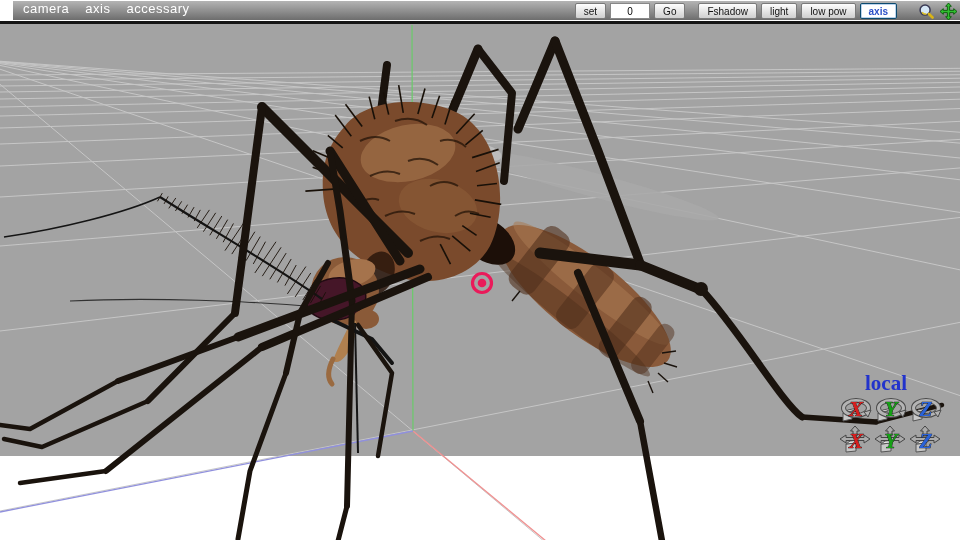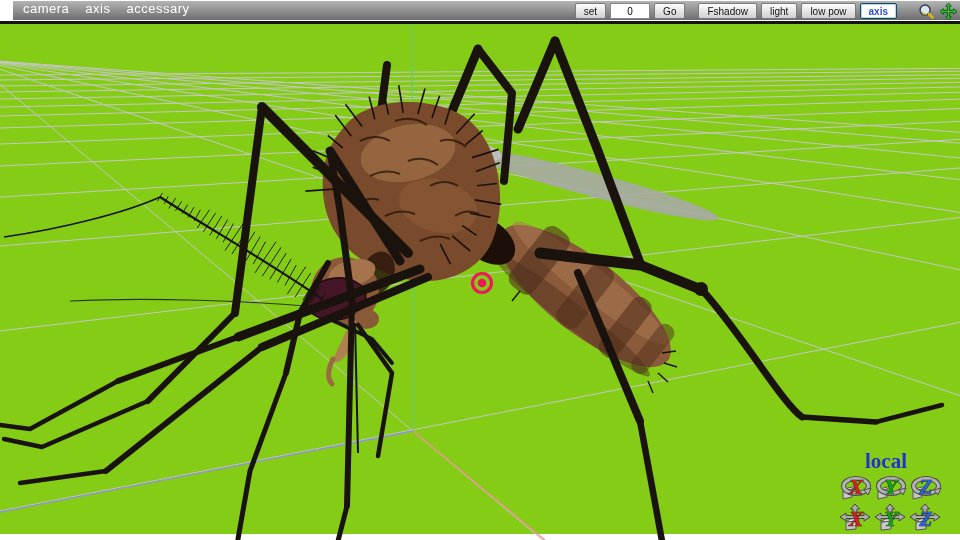--- a/index.html
+++ b/index.html
@@ -12,21 +12,21 @@
   .controls{position:absolute;right:3px;top:2px;display:flex;align-items:center;gap:4px;height:16px}
   .tbtn{height:16px;box-sizing:border-box;font-size:10px;line-height:13px;padding:0 8px;
         background:linear-gradient(#fefefe,#cfcfcf);border:1px solid #7a7a7a;border-radius:2px;color:#111;
         font-family:"Liberation Sans",sans-serif}
   .tinput{width:40px;height:16px;box-sizing:border-box;font-size:10px;text-align:center;border:1px solid #888;
           background:#fff;padding:0;font-family:"Liberation Sans",sans-serif}
   .tbtn.axis-on{background:#fff;border:1px solid #0c4a6e;box-shadow:0 0 0 1px #bcd4ee inset;color:#2b50c8;font-weight:bold}
   .gap-l{margin-left:9px}.gap-xl{margin-left:16px}
   .icon-btn{width:18px;height:18px;padding:0;border:none;background:transparent;display:flex;align-items:center;justify-content:center}
   
-  .viewport{position:relative;width:960px;height:510px;background:#84cc16}
+  .viewport{position:relative;width:960px;height:432px;background:#a3a3a3}
   svg.scene{display:block}
   
   .gizmo{position:absolute;right:18px;bottom:3px;width:112px}
   .gizmo-label{font-family:"Liberation Serif",serif;font-weight:bold;font-size:21px;color:#2233cc;text-align:center;line-height:20px}
   .gzrow{display:flex;justify-content:flex-end;gap:3px;margin-top:3px}
   .gz{width:32px;height:27px;cursor:pointer}
   .gz text{font-family:"Liberation Serif",serif;font-weight:bold;font-style:italic;font-size:21px;text-anchor:middle;stroke:#151515;stroke-width:.7;paint-order:stroke}
 </style>
 </head>
 <body>

